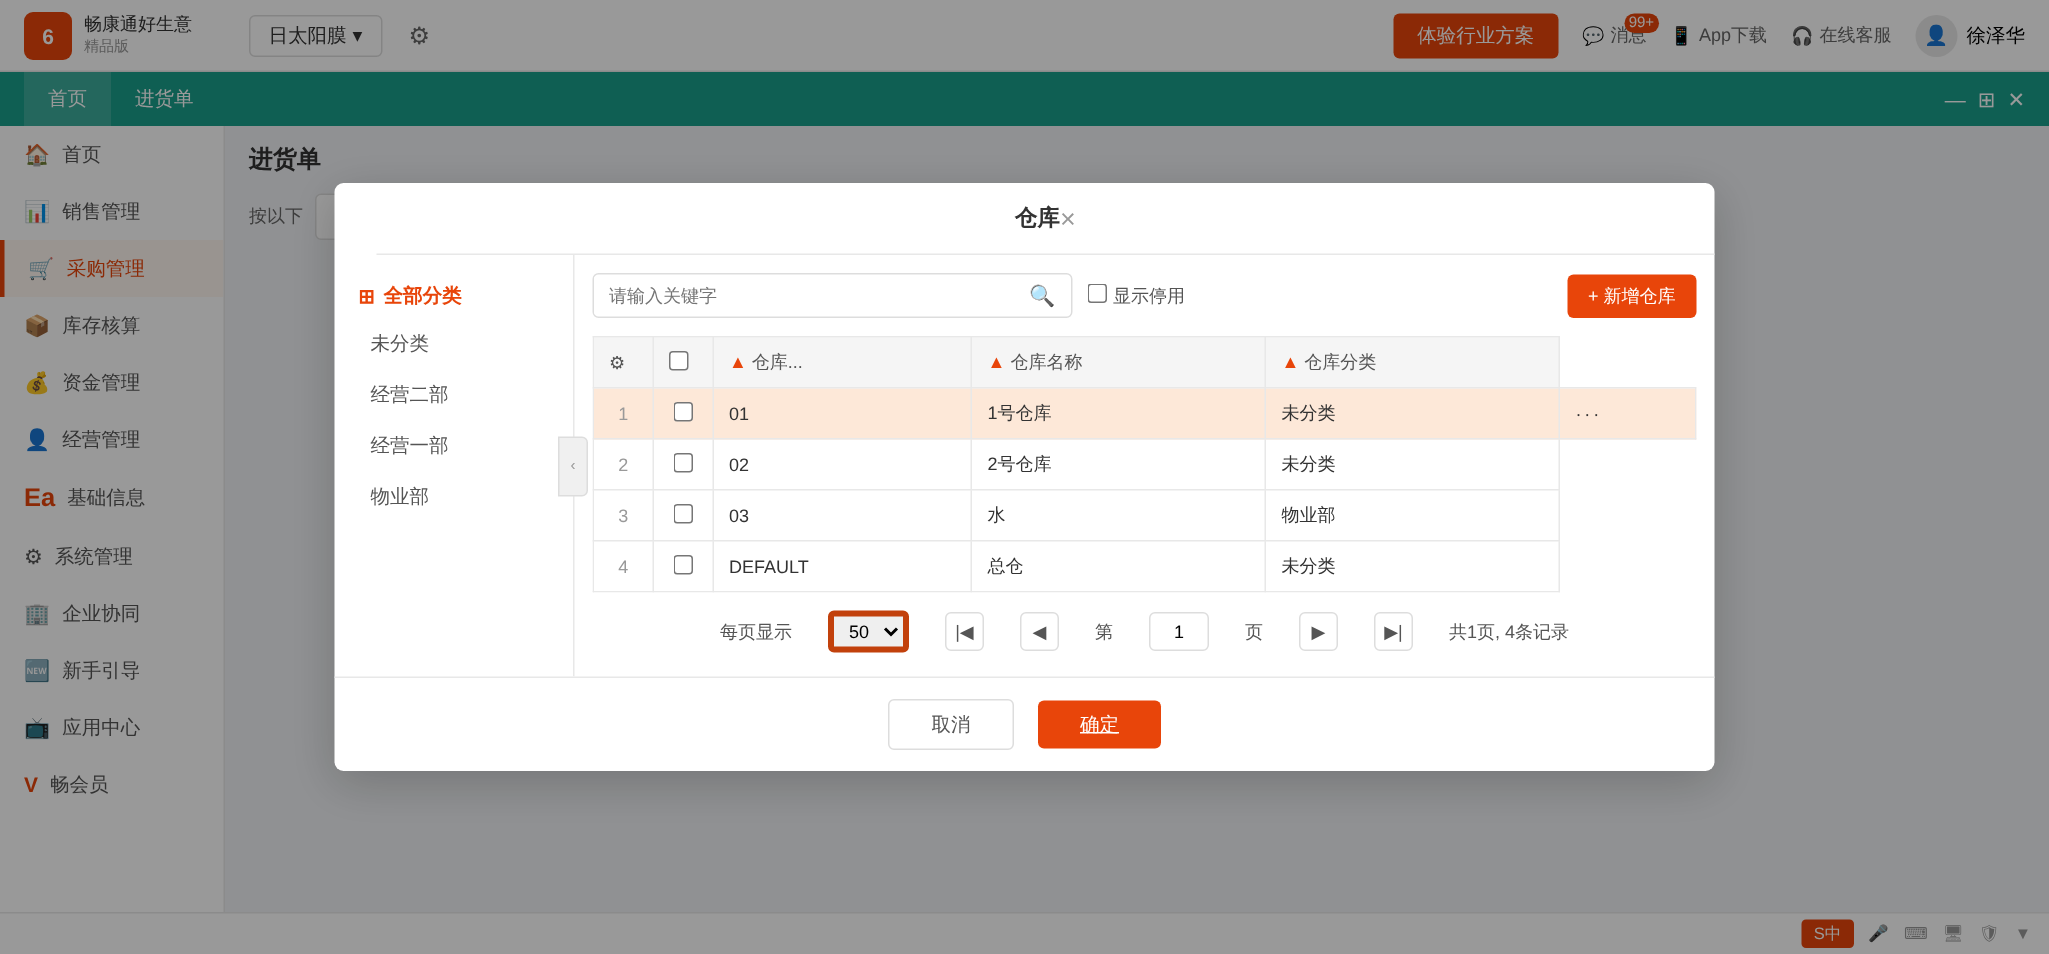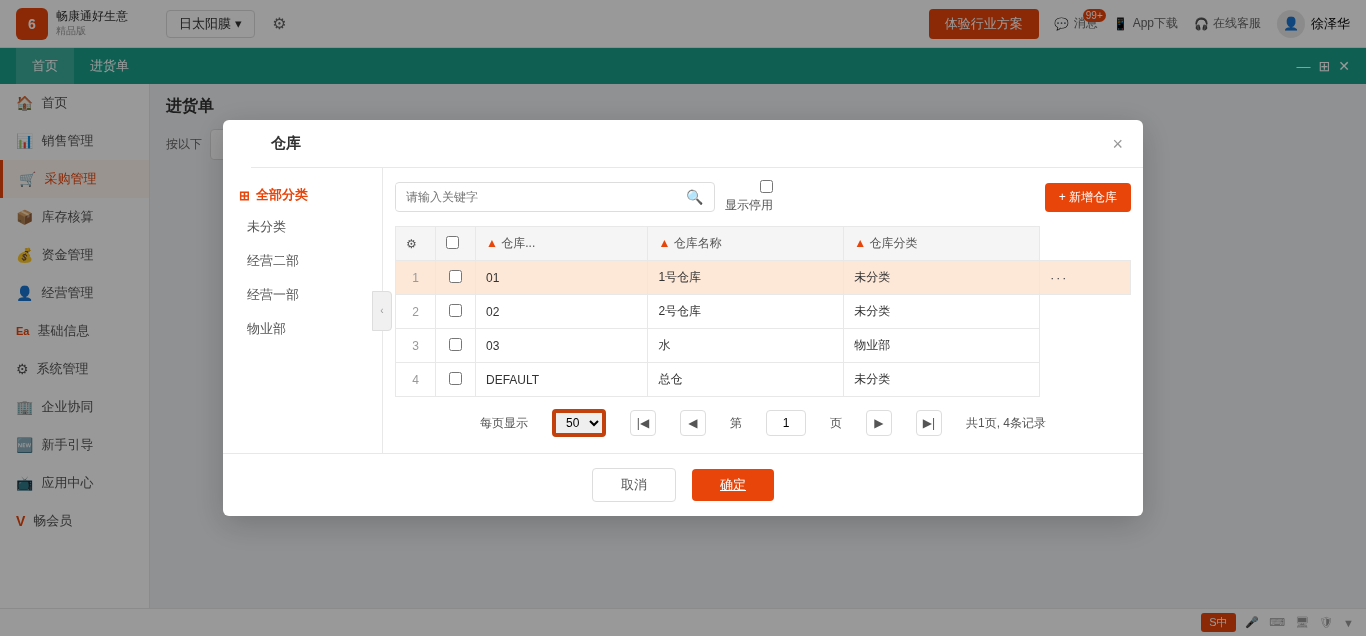--- a/index.html
+++ b/index.html
@@ -118,21 +118,21 @@
     .modal {
       background: #fff;
       border-radius: 6px;
       width: 920px;
       max-height: 580px;
       display: flex;
       flex-direction: column;
       box-shadow: 0 8px 32px rgba(0,0,0,0.2);
     }
     .modal-header {
-      display: flex; align-items: center; justify-content: space-between;
+      display: flex; align-items: center; justify-content: center;
       padding: 14px 20px;
       border-bottom: 1px solid #e8e8e8;
       font-size: 15px; font-weight: bold; color: #333; margin-left: 28px;
     }
     .modal-close {
       background: none; border: none; cursor: pointer; font-size: 18px; color: #999;
       line-height: 1;
     }
     .modal-body {
       display: flex;
@@ -184,22 +184,22 @@
     }
     .search-input {
       border: none; outline: none; padding: 6px 10px;
       font-size: 12px; flex: 1;
     }
     .search-btn {
       background: none; border: none; cursor: pointer;
       padding: 6px 10px; color: #999; font-size: 14px;
     }
     .show-disabled {
-      display: flex; align-items: flex-end; gap: 4px;
-      font-size: 12px; color: #555; cursor: pointer; flex-direction: column;
+      display: flex; align-items: flex-start; gap: 4px;
+      font-size: 12px; color: #555; cursor: pointer;
     }
     .add-btn {
       background: #e8450a; color: #fff; border: none;
       padding: 6px 14px; border-radius: 4px; cursor: pointer;
       font-size: 12px; margin-left: auto;
     }
 
     
     .data-table {
       width: 100%;
@@ -361,21 +361,21 @@
     </div>
     <div class="sidebar-item">
       <span class="si-icon">💰</span>
       <span>资金管理</span>
     </div>
     <div class="sidebar-item">
       <span class="si-icon">👤</span>
       <span>经营管理</span>
     </div>
     <div class="sidebar-item">
-      <span class="si-icon" style="font-style:normal;font-size:11px;font-weight:bold;color:#e8450a;">Ea</span>
+      <span class="si-icon" style="font-style:normal;font-size:17px;font-weight:bold;color:#e8450a;">Ea</span>
       <span>基础信息</span>
     </div>
     <div class="sidebar-item">
       <span class="si-icon">⚙</span>
       <span>系统管理</span>
     </div>
     <div class="sidebar-item">
       <span class="si-icon">🏢</span>
       <span>企业协同</span>
     </div>

